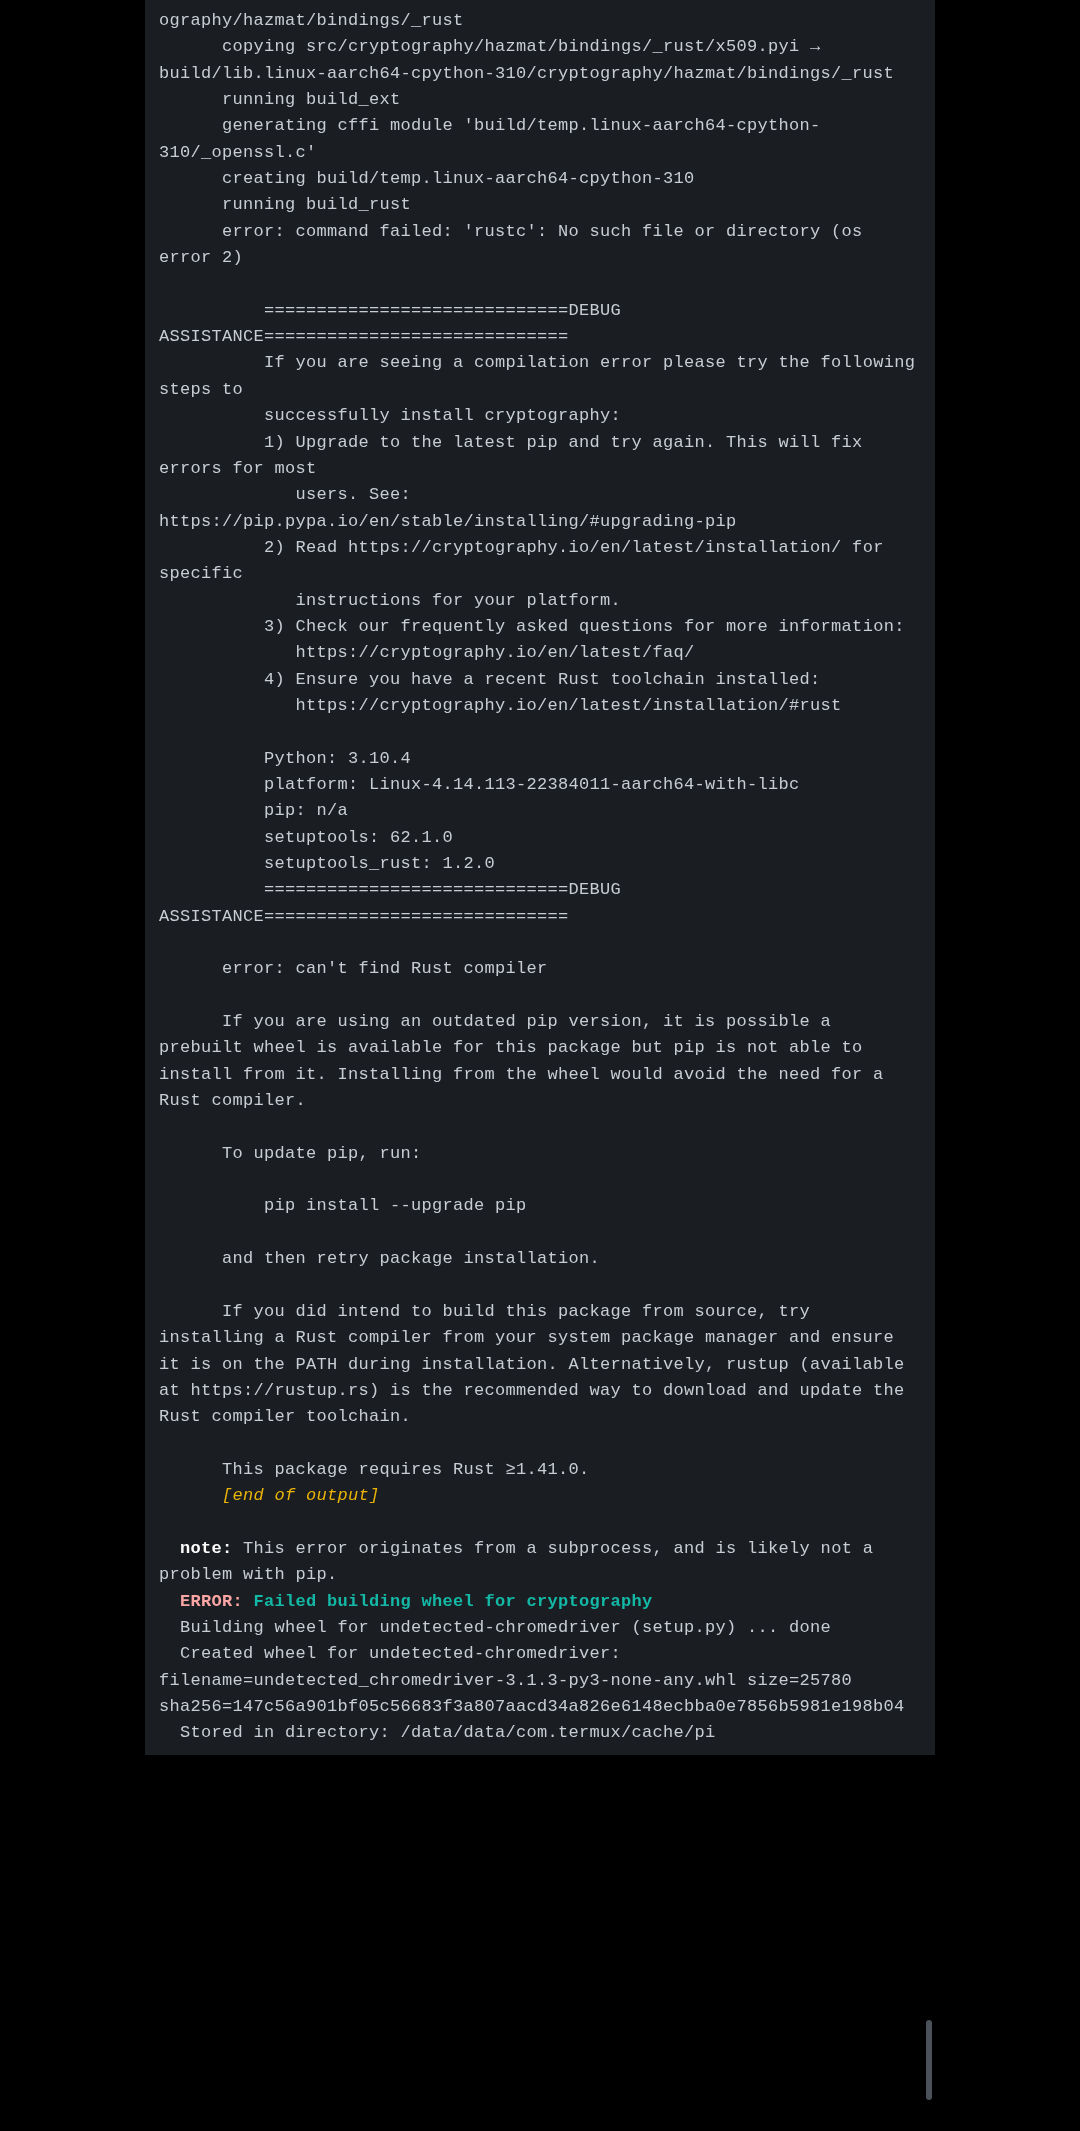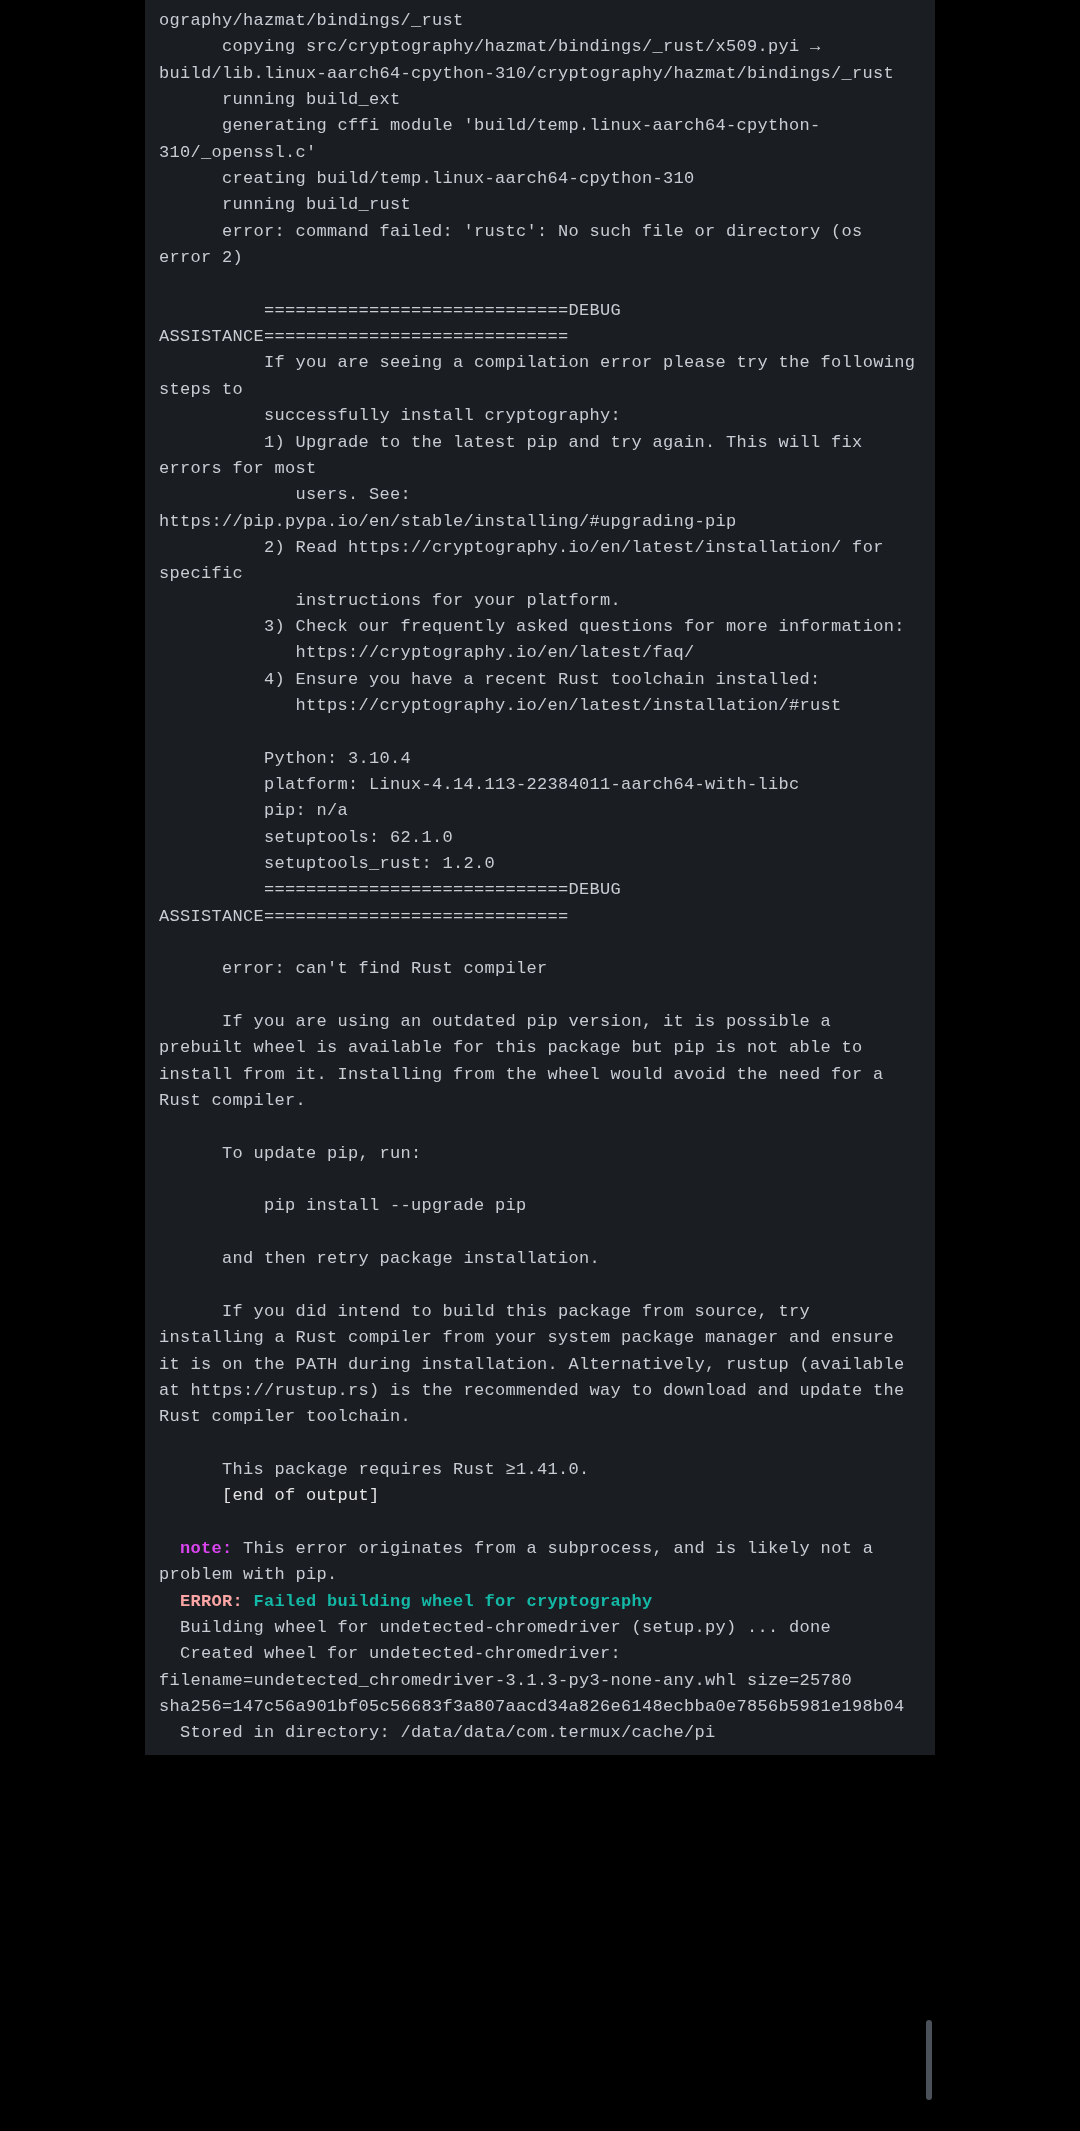--- a/index.html
+++ b/index.html
@@ -24,33 +24,34 @@
     .terminal-output {
       color: #c8cdd4;
       font-size: 17px;
       line-height: 1.55;
       white-space: pre-wrap;
       word-wrap: break-word;
       font-weight: 500;
       letter-spacing: 0.3px;
     }
     .note-label {
-      color: #d946ef;
+      color: #ffffff;
       font-weight: bold;
     }
     .error-text {
       color: #14b8a6;
       font-weight: bold;
     }
     .error-label {
       color: #fca5a5;
       font-weight: bold;
     }
     .end-output {
-      color: #e5e5e5;
+      color: #eab308;
+      font-style: italic;
     }
     .scrollbar {
       position: absolute;
       right: 3px;
       top: 2020px;
       width: 6px;
       height: 80px;
       background-color: #4a5158;
       border-radius: 3px;
     }

